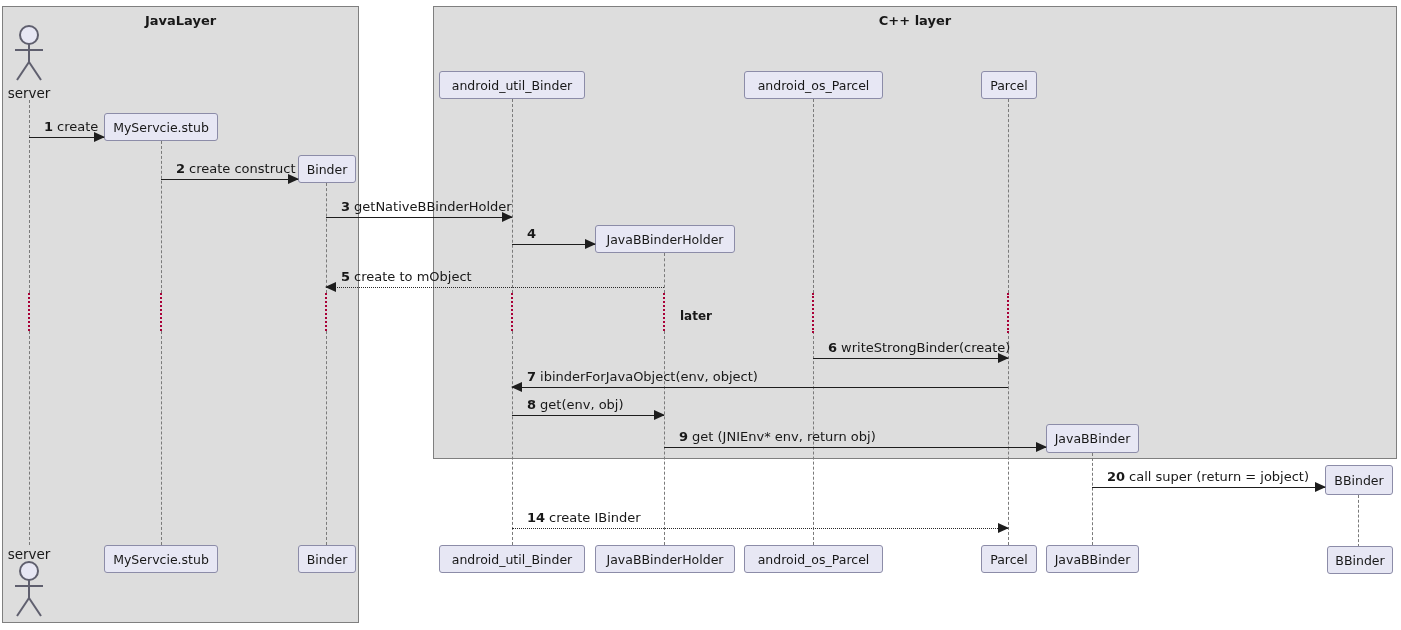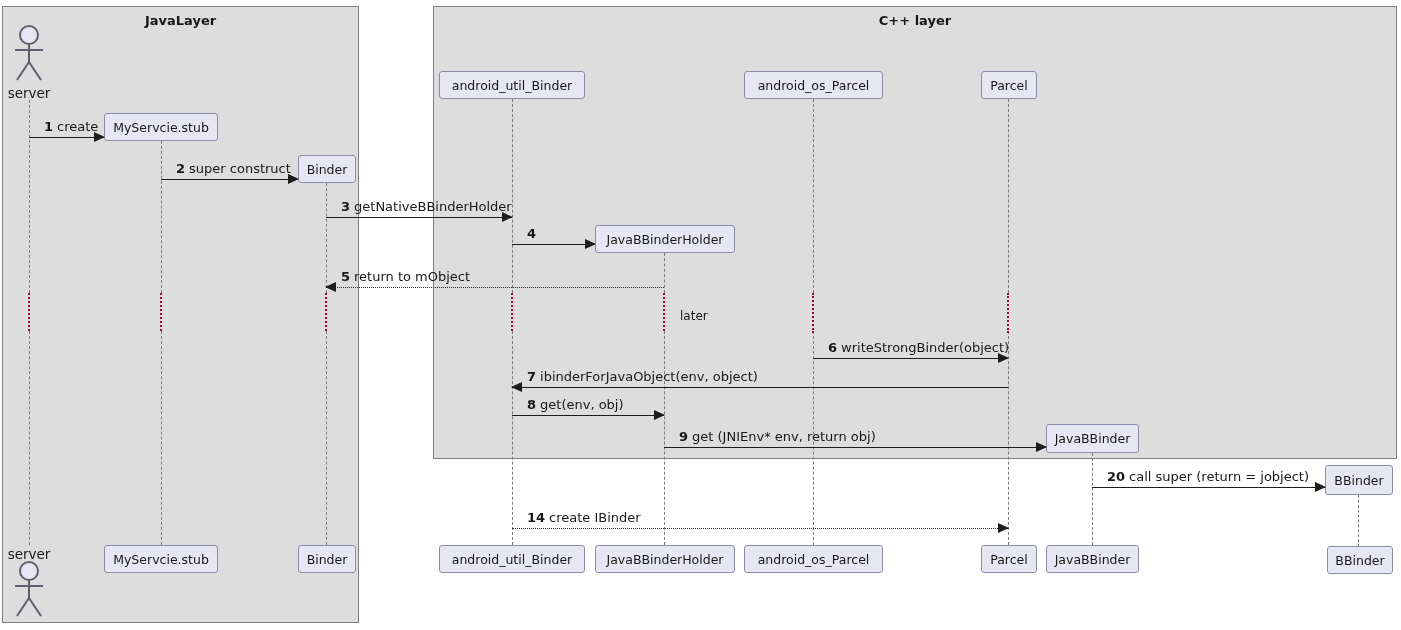--- a/index.html
+++ b/index.html
@@ -28,21 +28,21 @@
   .msg .line{ position:absolute; left:0; right:0; top:0; border-top:1px solid #1d1d1d; }
   .msg.ret .line{ border-top:1px dotted #2a2a2a; }
   .msg .label{
     position:absolute; bottom:3px; left:8px; white-space:nowrap; font-size:13px;margin-left:7px;
   }
   .msg .label b{ font-weight:bold; margin-right:4px; }
   .ah{ position:absolute; width:0; height:0; top:-5px; }
   .ah-r{ right:-1px; border-left:11px solid #1d1d1d; border-top:5px solid transparent; border-bottom:5px solid transparent; }
   .ah-l{ left:-1px; border-right:11px solid #1d1d1d; border-top:5px solid transparent; border-bottom:5px solid transparent; }
   .actor-label{ position:absolute; font-size:13.5px; text-align:center; white-space:nowrap; }
-  .delay-label{ position:absolute; font-size:12px; }
+  .delay-label{ position:absolute; font-size:12px;font-weight:bold; }
   .watermark{ position:absolute; font-size:13px; color:#b0b0b0; white-space:nowrap; }
   svg.stick{ position:absolute; }
   svg.stick line, svg.stick circle{ stroke:#5f5f6e; stroke-width:2; fill:none; }
   svg.stick circle{ fill:#e7e7f4; }
 </style>
 </head>
 <body>
 
 <div class="canvas">
 
@@ -107,45 +107,45 @@
   <div class="pbox" style="left:1046px;top:424px;width:93px;height:29px;">JavaBBinder</div>
   <div class="pbox" style="left:1325px;top:465px;width:68px;height:30px;">BBinder</div>
 
   <div class="msg" style="left:29px;top:137px;width:75px;">
     <div class="label"><b>1</b><span>create</span></div>
     <div class="line"></div>
       <div class="ah ah-r"></div>
   </div>
 
   <div class="msg" style="left:161px;top:179px;width:137px;">
-    <div class="label"><b>2</b><span>super construct</span></div>
+    <div class="label"><b>2</b><span>create construct</span></div>
     <div class="line"></div>
       <div class="ah ah-r"></div>
   </div>
 
   <div class="msg" style="left:326px;top:217px;width:186px;">
     <div class="label"><b>3</b><span>getNativeBBinderHolder</span></div>
     <div class="line"></div>
       <div class="ah ah-r"></div>
   </div>
 
   <div class="msg" style="left:512px;top:244px;width:83px;">
     <div class="label"><b>4</b><span></span></div>
     <div class="line"></div>
       <div class="ah ah-r"></div>
   </div>
 
   <div class="msg ret" style="left:326px;top:287px;width:338px;">
-    <div class="label"><b>5</b><span>return to mObject</span></div>
+    <div class="label"><b>5</b><span>create to mObject</span></div>
     <div class="line"></div>
       <div class="ah ah-l"></div>
   </div>
 
   <div class="msg" style="left:813px;top:358px;width:195px;">
-    <div class="label"><b>6</b><span>writeStrongBinder(object)</span></div>
+    <div class="label"><b>6</b><span>writeStrongBinder(create)</span></div>
     <div class="line"></div>
       <div class="ah ah-r"></div>
   </div>
 
   <div class="msg" style="left:512px;top:387px;width:496px;">
     <div class="label"><b>7</b><span>ibinderForJavaObject(env, object)</span></div>
     <div class="line"></div>
       <div class="ah ah-l"></div>
   </div>
 

